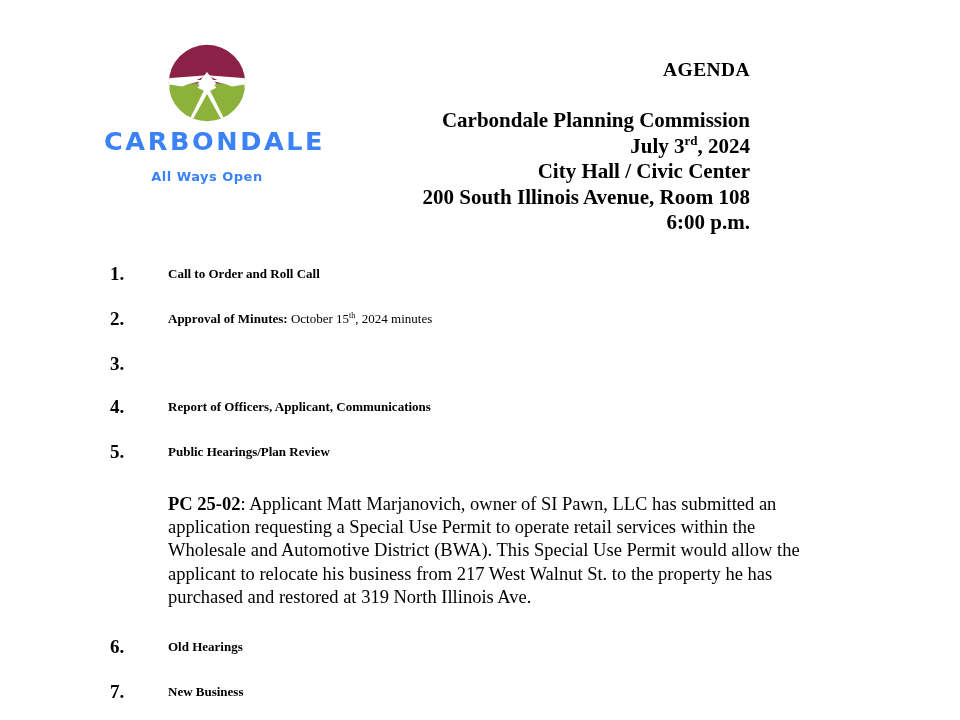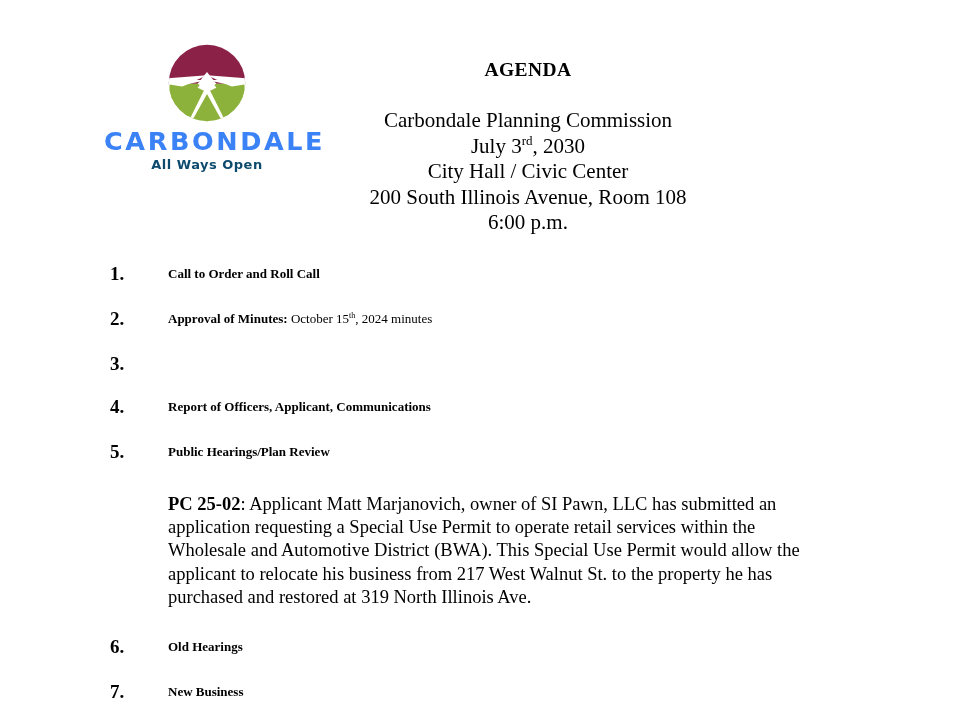--- a/index.html
+++ b/index.html
@@ -52,47 +52,47 @@
     color: #3b82f6;
     line-height: 1.05;
     white-space: nowrap;
   }
 
   .logo-tagline {
     font-family: "DejaVu Sans", "Liberation Sans", sans-serif;
     font-size: 13px;
     font-weight: 700;
     letter-spacing: 0.5px;
-    color: #0c4a6e;
-    margin-top: 3px;
+    color: #3b82f6;
+    margin-top: 15px;
     line-height: 1.05;
   }
 
   .title-block {
     position: absolute;
-    left: 318px;
+    left: 330px;
     top: 58px;
     width: 420px;
-    text-align: center;
+    text-align: right;
   }
 
   .doc-title {
     font-size: 19.5px;
     font-weight: 700;
     letter-spacing: 0.4px;
     line-height: 1.2;
   }
 
   .meeting-lines {
     margin-top: 27px;
   }
 
   .meeting-line {
     font-size: 21px;
-    font-weight: 400;
+    font-weight: 700;
     line-height: 25.5px;
     white-space: nowrap;
   }
 
   sup {
     font-size: 0.62em;
     vertical-align: super;
     line-height: 0;
   }
 
@@ -177,21 +177,21 @@
         </g>
       </svg>
       <div class="logo-wordmark">CARBONDALE</div>
       <div class="logo-tagline">All Ways Open</div>
     </div>
 
     <div class="title-block">
       <div class="doc-title">AGENDA</div>
       <div class="meeting-lines">
         <div class="meeting-line">Carbondale Planning Commission</div>
-        <div class="meeting-line"><span>July 3</span><sup>rd</sup><span>, 2030</span></div>
+        <div class="meeting-line"><span>July 3</span><sup>rd</sup><span>, 2024</span></div>
         <div class="meeting-line">City Hall / Civic Center</div>
         <div class="meeting-line">200 South Illinois Avenue, Room 108</div>
         <div class="meeting-line">6:00 p.m.</div>
       </div>
     </div>
 
   </div>
 
   <div class="agenda">
 

